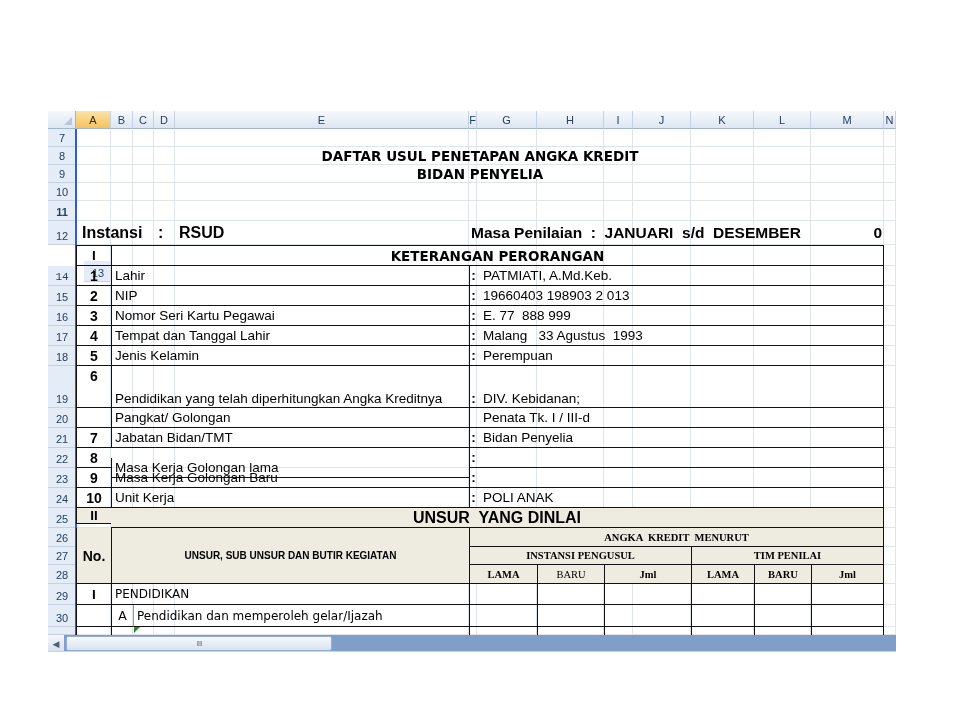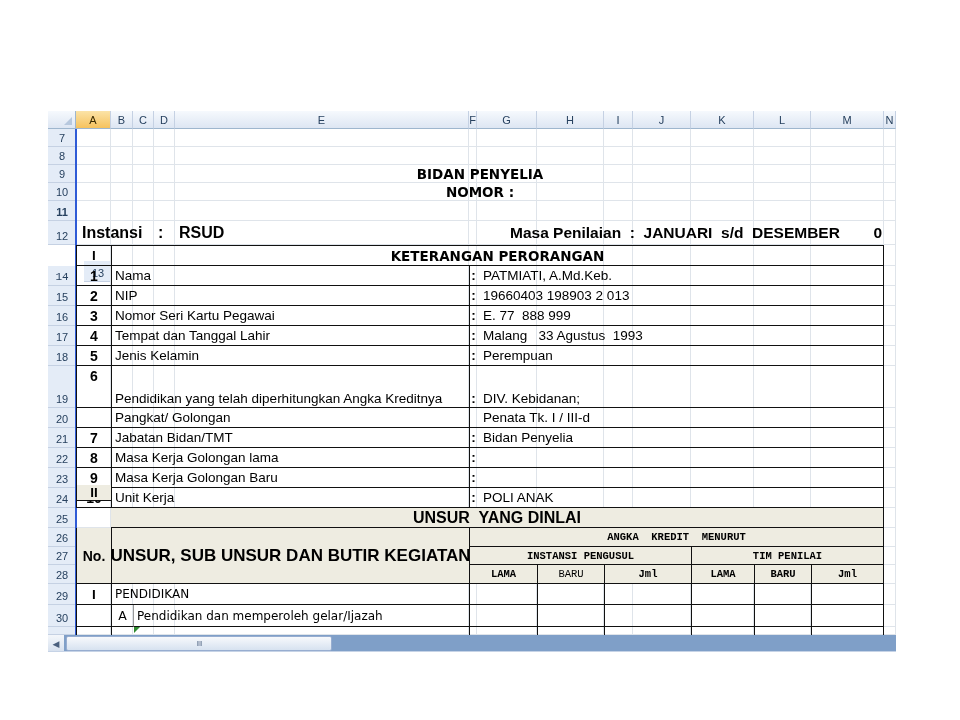--- a/index.html
+++ b/index.html
@@ -16,21 +16,21 @@
   .cell{position:absolute;box-sizing:border-box;font-size:13.5px;color:#000;white-space:nowrap;display:flex;align-items:center;}
   .b{font-weight:bold;}
   .center{justify-content:center;}
   .right{justify-content:flex-end;}
   .title{font-family:"DejaVu Sans",sans-serif;font-weight:bold;font-size:13.5px;}
   .bl{border-left:1.5px solid #111;}
   .br{border-right:1.5px solid #111;}
   .bt{border-top:1.5px solid #111;}
   .bb{border-bottom:1.5px solid #111;}
   .beige{background:#eeece1;}
-  .small-hdr{font-family:Liberation Mono, monospace;font-size:10.5px;font-weight:bold;}
+  .small-hdr{font-family:Liberation Serif, serif;font-size:10.5px;font-weight:bold;}
   #hscroll{position:absolute;left:48px;top:635px;width:848px;height:17px;background:#7f9fc8;}
   #hscroll .btn{position:absolute;left:0;top:0;width:16px;height:17px;background:linear-gradient(#f4f7fb,#d6e0ee);display:flex;align-items:center;justify-content:center;font-size:9px;color:#4a5f7d;}
   #hscroll .thumb{position:absolute;left:18px;top:1px;width:266px;height:15px;background:linear-gradient(#f7f9fc,#d7e2f0);border:1px solid #97add0;border-radius:2px;box-sizing:border-box;display:flex;align-items:center;justify-content:center;font-size:8px;color:#7a8aa3;letter-spacing:-1px;}
   #hscroll .bottomline{position:absolute;left:0;top:16px;width:848px;height:1px;background:#c6d3e6;}
 </style>
 </head>
 <body>
 
 <div id="sheet">
   <div class="corner"></div>
@@ -113,34 +113,34 @@
       <div class="gridh" style="top: 416px;"></div>
       <div class="gridh" style="top: 435px;"></div>
       <div class="gridh" style="top: 453px;"></div>
       <div class="gridh" style="top: 472px;"></div>
       <div class="gridh" style="top: 493px;"></div>
       <div class="gridh" style="top: 515px;"></div>
       <div class="gridh" style="top: 523px;"></div>
     </div>
   <div class="rowsel-line"></div>
 
+  <div class="cell title center" style="left:28px;top:36px;width:808px;height:18px;">DAFTAR USUL PENETAPAN ANGKA KREDIT</div>
   <div class="cell title center" style="left:28px;top:54px;width:808px;height:18px;">BIDAN PENYELIA</div>
-  <div class="cell title center" style="left:28px;top:72px;width:808px;height:18px;">NOMOR :</div>
 
   <div class="cell b" style="left:34px;top:110px;height:24px;font-size:16px;">Instansi</div>
   <div class="cell b" style="left:110px;top:110px;height:24px;font-size:16px;">:</div>
   <div class="cell b" style="left:131px;top:110px;height:24px;font-size:16px;">RSUD</div>
-  <div class="cell b" style="left:423px;top:110px;height:24px;font-size:15.5px;white-space:pre;margin-left:39px;">Masa Penilaian  :  JANUARI  s/d  DESEMBER</div>
+  <div class="cell b" style="left:423px;top:110px;height:24px;font-size:15.5px;white-space:pre;">Masa Penilaian  :  JANUARI  s/d  DESEMBER</div>
   <div class="cell b right" style="left:763px;top:110px;width:71px;height:24px;font-size:15.5px;">0</div>
 
   <div id="section1">
       <div class="cell b center bl bt bb" style="left: 28px; top: 134px; width: 35px; height: 21px;">I</div>
       <div class="cell title center bl br bt bb" style="left: 63px; top: 134px; width: 773px; height: 21px;">KETERANGAN PERORANGAN</div>
       <div class="cell b center bl bb" style="left: 28px; top: 155px; width: 35px; height: 20px;;font-size:14px">1</div>
-      <div class="cell bl bb" style="left: 63px; top: 155px; width: 358px; height: 20px;;padding-left:3px;">Nama</div>
+      <div class="cell bl bb" style="left: 63px; top: 155px; width: 358px; height: 20px;;padding-left:3px;">Lahir</div>
       <div class="cell b bl bb center" style="left: 421px; top: 155px; width: 8px; height: 20px;">:</div>
       <div class="cell br bb" style="left: 429px; top: 155px; width: 407px; height: 20px;;padding-left:6px;white-space:pre;">PATMIATI, A.Md.Keb.</div>
       <div class="cell b center bl bb" style="left: 28px; top: 175px; width: 35px; height: 20px;;font-size:14px">2</div>
       <div class="cell bl bb" style="left: 63px; top: 175px; width: 358px; height: 20px;;padding-left:3px;">NIP</div>
       <div class="cell b bl bb center" style="left: 421px; top: 175px; width: 8px; height: 20px;">:</div>
       <div class="cell br bb" style="left: 429px; top: 175px; width: 407px; height: 20px;;padding-left:6px;white-space:pre;">19660403 198903 2 013</div>
       <div class="cell b center bl bb" style="left: 28px; top: 195px; width: 35px; height: 20px;;font-size:14px">3</div>
       <div class="cell bl bb" style="left: 63px; top: 195px; width: 358px; height: 20px;;padding-left:3px;">Nomor Seri Kartu Pegawai</div>
       <div class="cell b bl bb center" style="left: 421px; top: 195px; width: 8px; height: 20px;">:</div>
       <div class="cell br bb" style="left: 429px; top: 195px; width: 407px; height: 20px;;padding-left:6px;white-space:pre;">E. 77  888 999</div>
@@ -158,38 +158,38 @@
       <div class="cell br bb" style="left: 429px; top: 255px; width: 407px; height: 42px;;padding-left:6px;white-space:pre;align-items:flex-end;padding-bottom:1px">DIV. Kebidanan;</div>
       <div class="cell b center bl bb" style="left: 28px; top: 297px; width: 35px; height: 20px;;font-size:14px"></div>
       <div class="cell bl bb" style="left: 63px; top: 297px; width: 358px; height: 20px;;padding-left:3px;">Pangkat/ Golongan</div>
       <div class="cell b bl bb center" style="left: 421px; top: 297px; width: 8px; height: 20px;"></div>
       <div class="cell br bb" style="left: 429px; top: 297px; width: 407px; height: 20px;;padding-left:6px;white-space:pre;">Penata Tk. I / III-d</div>
       <div class="cell b center bl bb" style="left: 28px; top: 317px; width: 35px; height: 20px;;font-size:14px">7</div>
       <div class="cell bl bb" style="left: 63px; top: 317px; width: 358px; height: 20px;;padding-left:3px;">Jabatan Bidan/TMT</div>
       <div class="cell b bl bb center" style="left: 421px; top: 317px; width: 8px; height: 20px;">:</div>
       <div class="cell br bb" style="left: 429px; top: 317px; width: 407px; height: 20px;;padding-left:6px;white-space:pre;">Bidan Penyelia</div>
       <div class="cell b center bl bb" style="left: 28px; top: 337px; width: 35px; height: 20px;;font-size:14px">8</div>
-      <div class="cell bl bb" style="left: 63px; top: 337px; width: 358px; height: 20px;;padding-left:3px;">Masa Kerja Golongan lama</div>
+      <div class="cell bl bb" style="left: 63px; top: 347px; width: 358px; height: 20px;;padding-left:3px;">Masa Kerja Golongan lama</div>
       <div class="cell b bl bb center" style="left: 421px; top: 337px; width: 8px; height: 20px;">:</div>
       <div class="cell br bb" style="left: 429px; top: 337px; width: 407px; height: 20px;;padding-left:6px;white-space:pre;"></div>
       <div class="cell b center bl bb" style="left: 28px; top: 357px; width: 35px; height: 20px;;font-size:14px">9</div>
       <div class="cell bl bb" style="left: 63px; top: 357px; width: 358px; height: 20px;;padding-left:3px;">Masa Kerja Golongan Baru</div>
       <div class="cell b bl bb center" style="left: 421px; top: 357px; width: 8px; height: 20px;">:</div>
       <div class="cell br bb" style="left: 429px; top: 357px; width: 407px; height: 20px;;padding-left:6px;white-space:pre;"></div>
       <div class="cell b center bl bb" style="left: 28px; top: 377px; width: 35px; height: 20px;;font-size:14px">10</div>
       <div class="cell bl bb" style="left: 63px; top: 377px; width: 358px; height: 20px;;padding-left:3px;">Unit Kerja</div>
       <div class="cell b bl bb center" style="left: 421px; top: 377px; width: 8px; height: 20px;">:</div>
       <div class="cell br bb" style="left: 429px; top: 377px; width: 407px; height: 20px;;padding-left:6px;white-space:pre;">POLI ANAK</div>
     </div>
 
   <div id="section2">
-      <div class="cell b center beige bl bb" style="left: 28px; top: 374px; width: 35px; height: 16px;">II</div>
+      <div class="cell b center beige bl bb" style="left: 28px; top: 397px; width: 35px; height: 16px;">II</div>
       <div class="cell b center beige br bb" style="left: 63px; top: 397px; width: 773px; height: 20px;;font-size:16px;white-space:pre">UNSUR  YANG DINLAI</div>
       <div class="cell b center beige bl bb" style="left: 28px; top: 417px; width: 35px; height: 56px;;font-size:14px">No.</div>
-      <div class="cell b center beige bl bb" style="left: 63px; top: 417px; width: 358px; height: 56px;;font-size:17px">UNSUR, SUB UNSUR DAN BUTIR KEGIATAN</div>
+      <div class="cell b center beige bl bb" style="left: 63px; top: 417px; width: 358px; height: 56px;;font-size:10px">UNSUR, SUB UNSUR DAN BUTIR KEGIATAN</div>
       <div class="cell small-hdr center beige bl br bb" style="left: 421px; top: 417px; width: 415px; height: 19px;;white-space:pre">ANGKA  KREDIT  MENURUT</div>
       <div class="cell small-hdr center beige bl bb" style="left: 421px; top: 436px; width: 222px; height: 18px;">INSTANSI PENGUSUL</div>
       <div class="cell small-hdr center beige bl br bb" style="left: 643px; top: 436px; width: 193px; height: 18px;">TIM PENILAI</div>
       <div class="cell small-hdr center beige bl bb" style="left: 421px; top: 454px; width: 68px; height: 19px;">LAMA</div>
       <div class="cell small-hdr center beige bl bb" style="left: 489px; top: 454px; width: 67px; height: 19px;;font-weight:normal">BARU</div>
       <div class="cell small-hdr center beige bl bb" style="left: 556px; top: 454px; width: 87px; height: 19px;">Jml</div>
       <div class="cell small-hdr center beige bl bb" style="left: 643px; top: 454px; width: 63px; height: 19px;">LAMA</div>
       <div class="cell small-hdr center beige bl bb" style="left: 706px; top: 454px; width: 57px; height: 19px;">BARU</div>
       <div class="cell small-hdr center beige bl bb br" style="left: 763px; top: 454px; width: 73px; height: 19px;">Jml</div>
       <div class="cell b center bl bb" style="left: 28px; top: 473px; width: 35px; height: 21px;">I</div>

